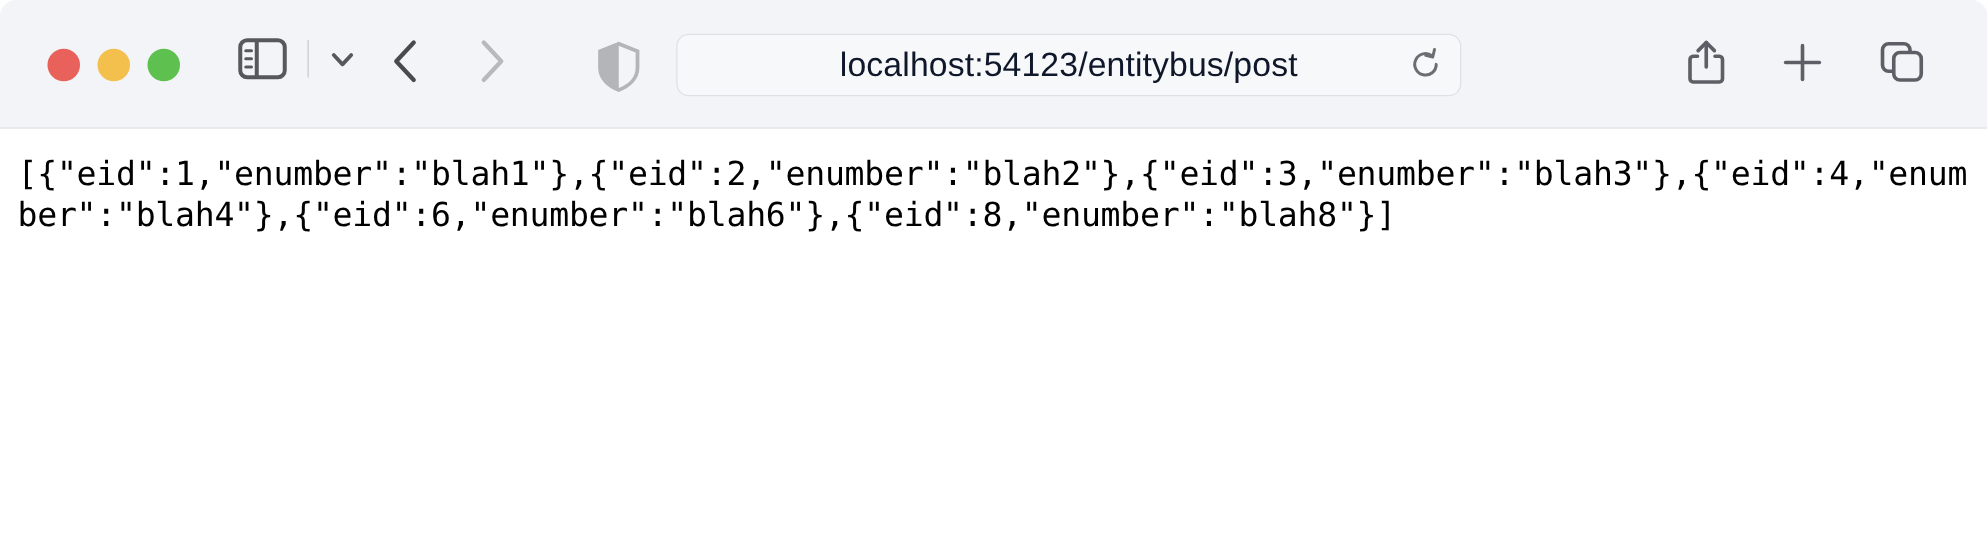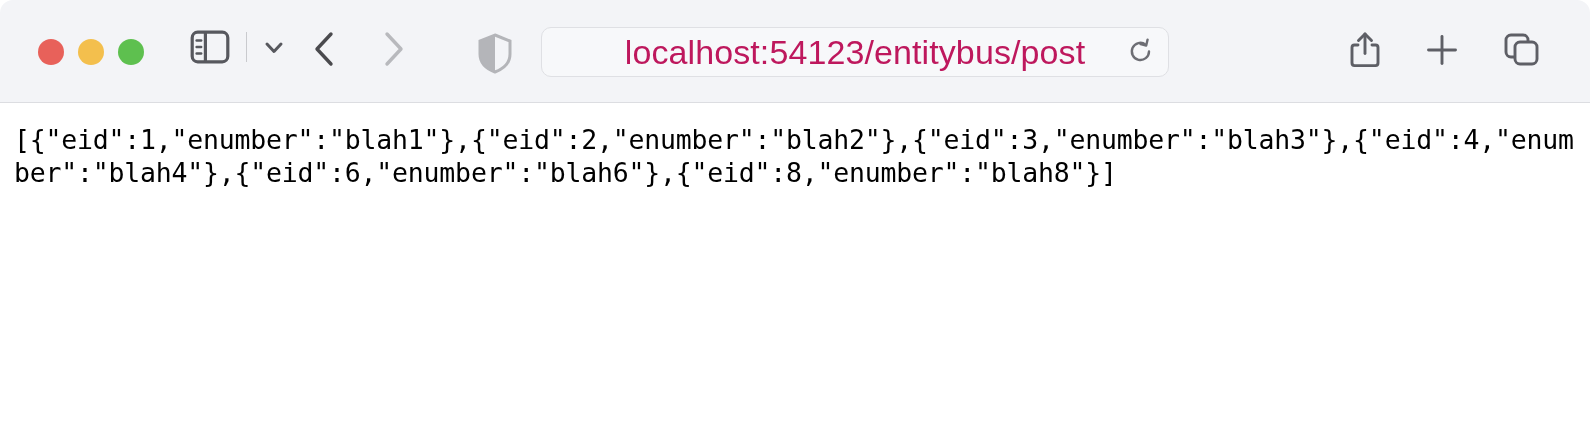--- a/index.html
+++ b/index.html
@@ -94,22 +94,22 @@
     height: 50px;
     background: #f7f8fa;
     border: 1px solid #dfe0e4;
     border-radius: 10px;
     box-sizing: border-box;
     display: flex;
     align-items: center;
     justify-content: center;
   }
   .address-text {
-    font-size: 34px;
-    color: #be185d;
+    font-size: 27px;
+    color: #0f172a;
     letter-spacing: 0.1px;
     white-space: nowrap;
   }
   .reload-wrap {
     position: absolute;
     right: 14px;
     top: 50%;
     transform: translateY(-50%);
     display: flex;
     align-items: center;

